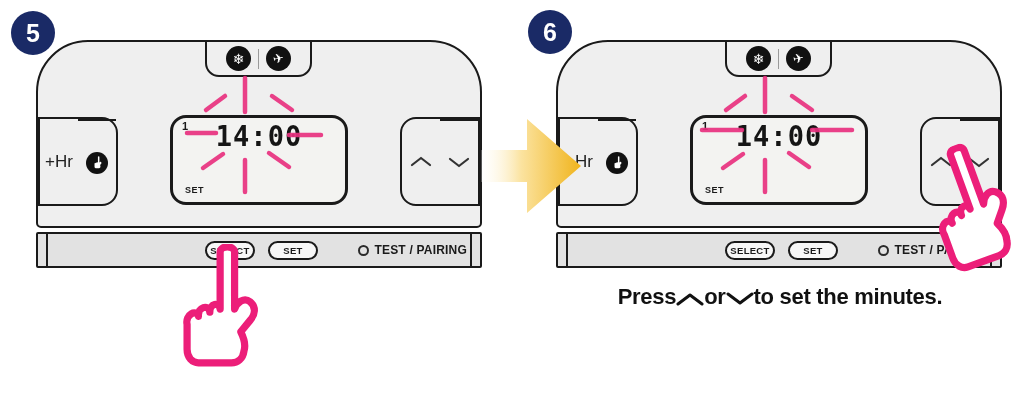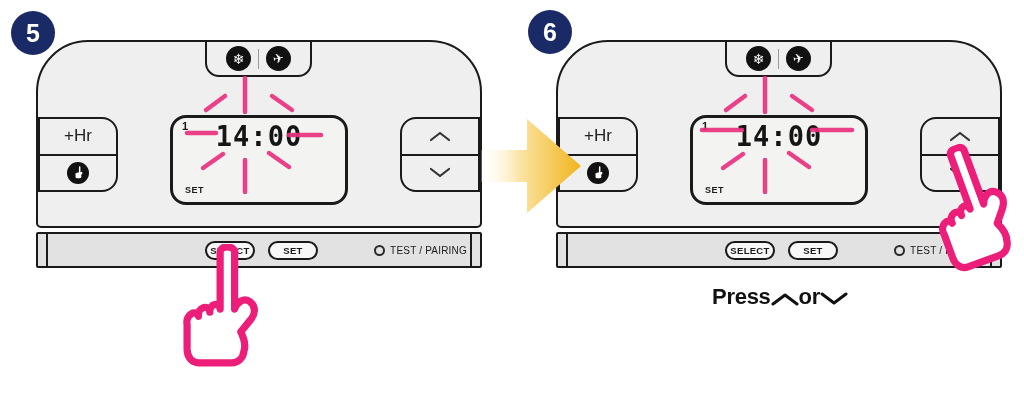--- a/index.html
+++ b/index.html
@@ -37,23 +37,23 @@
   }
   .lcd-marker{position:absolute;left:9px;top:2px;font-size:11px;font-weight:bold;}
   .lcd-time{
     position:absolute;left:0;right:0;top:3px;text-align:center;
     font-family:"DejaVu Sans Mono",monospace;font-weight:bold;font-size:27px;
     letter-spacing:1px;transform:scaleY(1.05);color:#151515;
   }
   .lcd-mode{position:absolute;left:12px;bottom:7px;font-size:9px;font-weight:bold;letter-spacing:.5px;}
   
   .btn-group{
-    position:absolute;top:77px;width:80px;height:75px;box-sizing:border-box;
+    position:absolute;top:77px;width:80px;height:89px;box-sizing:border-box;
     border:2px solid #1a1a1a;background:#efefef;z-index:2;
-    display:flex;flex-direction:column;
+    display:flex;flex-direction:row;
   }
   .btn-group.left{left:2px;border-radius:0 16px 16px 0;}
   .btn-group.right{left:364px;border-radius:16px 0 0 16px;}
   .btn-cell{flex:1;display:flex;align-items:center;justify-content:center;}
   .btn-cell + .btn-cell{border-top:2px solid #1a1a1a;}
   .plus-hr{font-size:17px;color:#222;}
   .black-circle{
     width:22px;height:22px;border-radius:50%;background:#111;
     display:flex;align-items:center;justify-content:center;
   }
@@ -71,21 +71,21 @@
     background:#f7f7f7;border:2px solid #1a1a1a;border-radius:10px;
     font-family:"Liberation Sans",sans-serif;font-size:9.5px;font-weight:bold;color:#1a1a1a;
     display:flex;align-items:center;justify-content:center;padding:0;letter-spacing:.3px;
   }
   .pill.select{left:167px;} .pill.set{left:230px;}
   .pairing{
     position:absolute;right:13px;top:0;height:100%;
     display:flex;align-items:center;gap:5px;
   }
   .led{width:11px;height:11px;border-radius:50%;border:2px solid #2a2a2a;background:transparent;box-sizing:border-box;}
-  .pairing-label{font-size:10px;font-weight:normal;letter-spacing:.2px;}
+  .pairing-label{font-size:12px;font-weight:bold;letter-spacing:.2px;}
   
   .hand{position:absolute;z-index:5;}
   .hand6{transform:rotate(-20deg);transform-origin:65px 8px;}
   .big-arrow{position:absolute;left:481px;top:116px;z-index:4;}
   
   .caption{
     position:absolute;font-size:22px;font-weight:bold;color:#111;
     letter-spacing:-0.3px;z-index:6;
   }
   .caption5{left:80px;top:366px;width:340px;text-align:center;}
@@ -267,15 +267,16 @@
 
   <div class="caption caption6">
     <span>Press</span>
     <svg class="cap-chevron" width="28" height="14" viewBox="0 0 28 14">
         <polyline points="2,12 14,3 26,12" fill="none" stroke="#111" stroke-width="3" stroke-linecap="round" stroke-linejoin="round"></polyline>
       </svg>
     <span>or</span>
     <svg class="cap-chevron" width="28" height="14" viewBox="0 0 28 14">
         <polyline points="2,2 14,11 26,2" fill="none" stroke="#111" stroke-width="3" stroke-linecap="round" stroke-linejoin="round"></polyline>
       </svg>
+    <span>to set the minutes.</span>
   </div>
 
 </div>
 
 </body></html>

